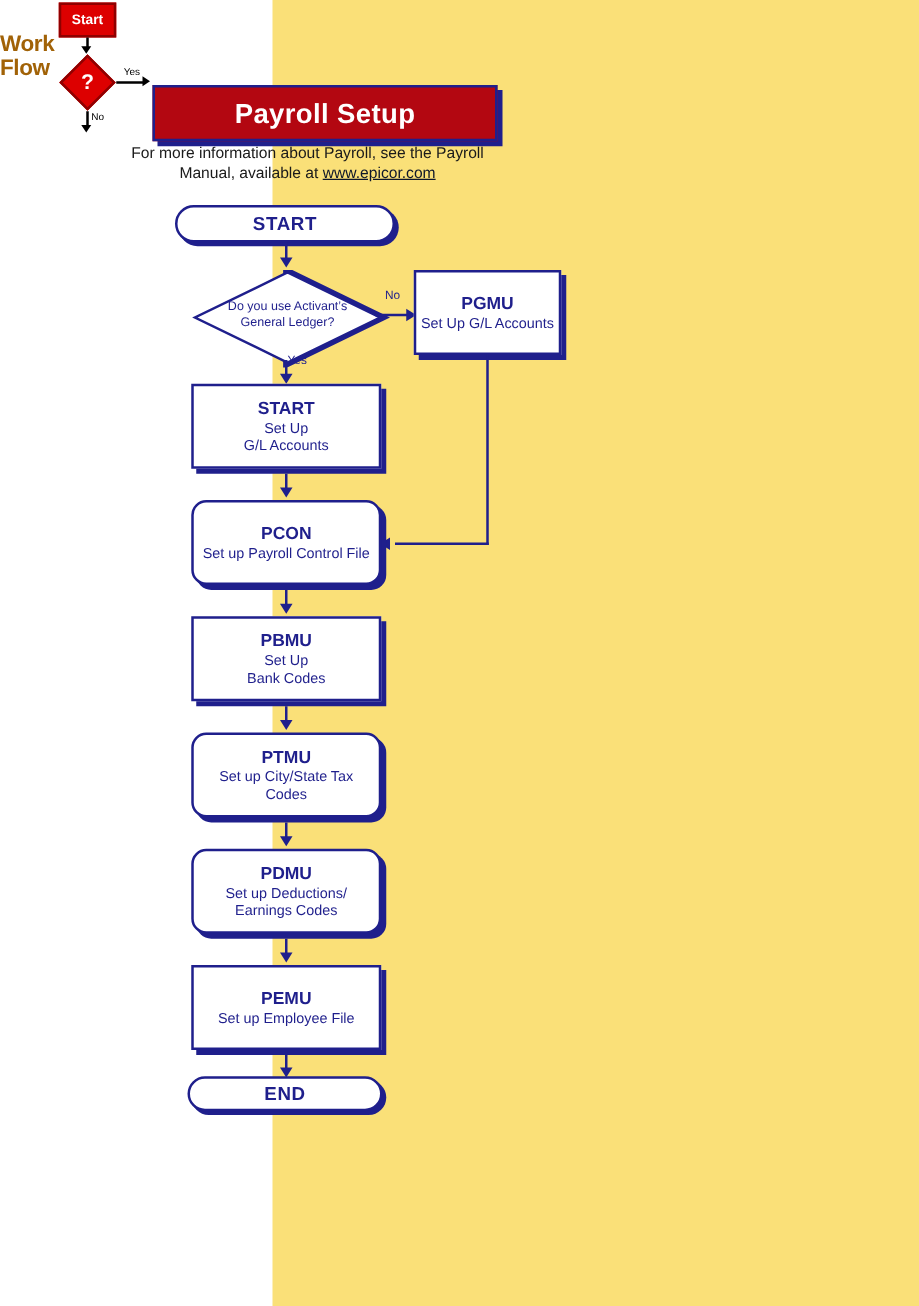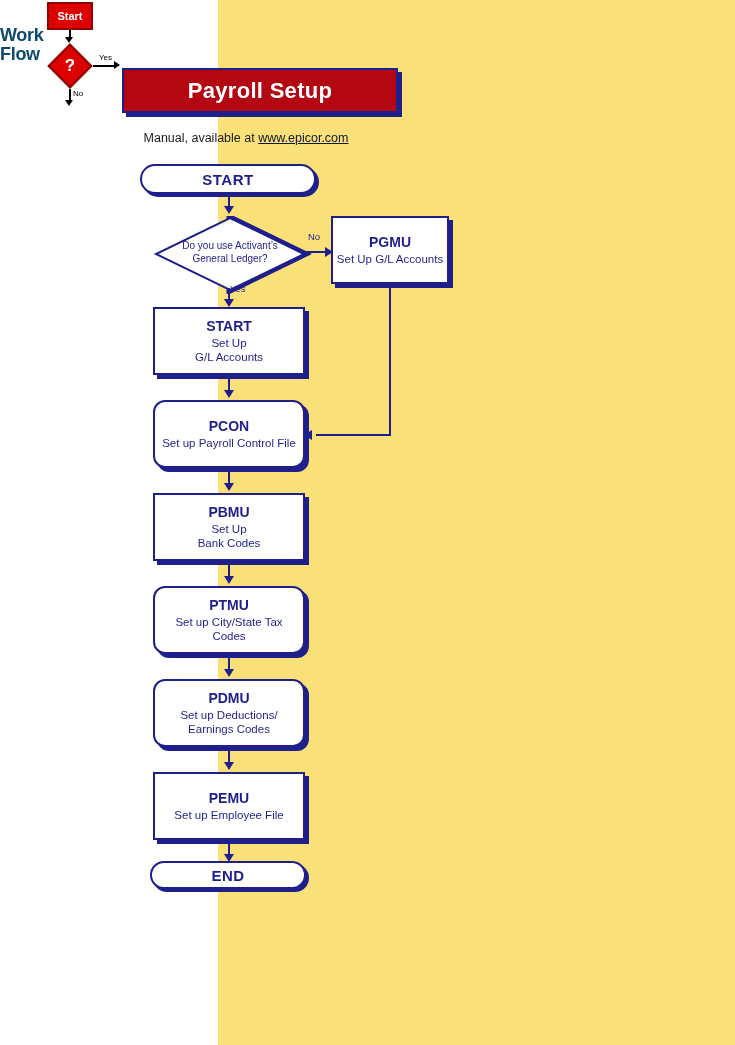--- a/index.html
+++ b/index.html
@@ -31,21 +31,21 @@
     left: 0;
     top: 0;
     width: 130px;
     height: 110px;
   }
   #logo-text {
     position: absolute;
     left: 0;
     top: 26px;
     width: 62px;
-    color: #0c4a6e;
+    color: #a16207;
     font-weight: bold;
     font-size: 18px;
     line-height: 19px;
     text-align: left;
     letter-spacing: -0.3px;
   }
   #logo-text .fl { display:block; }
   #logo-start-box {
     position: absolute;
     left: 47px;
@@ -281,21 +281,21 @@
   <div class="logo-line" style="left:69px; top:89px; width:2px; height:13px;"></div>
   <div class="logo-arrowhead" style="left:65px; top:100px; border-left:4px solid transparent; border-right:4px solid transparent; border-top:6px solid #000000;"></div>
   <span class="mini-label" style="left:73px; top:89px;">No</span>
 </div>
 
 <div id="title-banner">
   <span id="title-banner-text">Payroll Setup</span>
 </div>
 
 <div id="info-note">
-  <br>
+  <span>For more information about Payroll, see the Payroll</span><br>
   <span>Manual, available at </span><span id="info-link">www.epicor.com</span>
 </div>
 
 <div class="node terminator" style="left:140px; top:164px; width:176px; height:30px;">
   <span class="code">START</span>
 </div>
 
 <div class="vline" style="left:228px; top:194px; height:14px;"></div>
 <div class="arrow-down" style="left:224px; top:206px;"></div>
 

